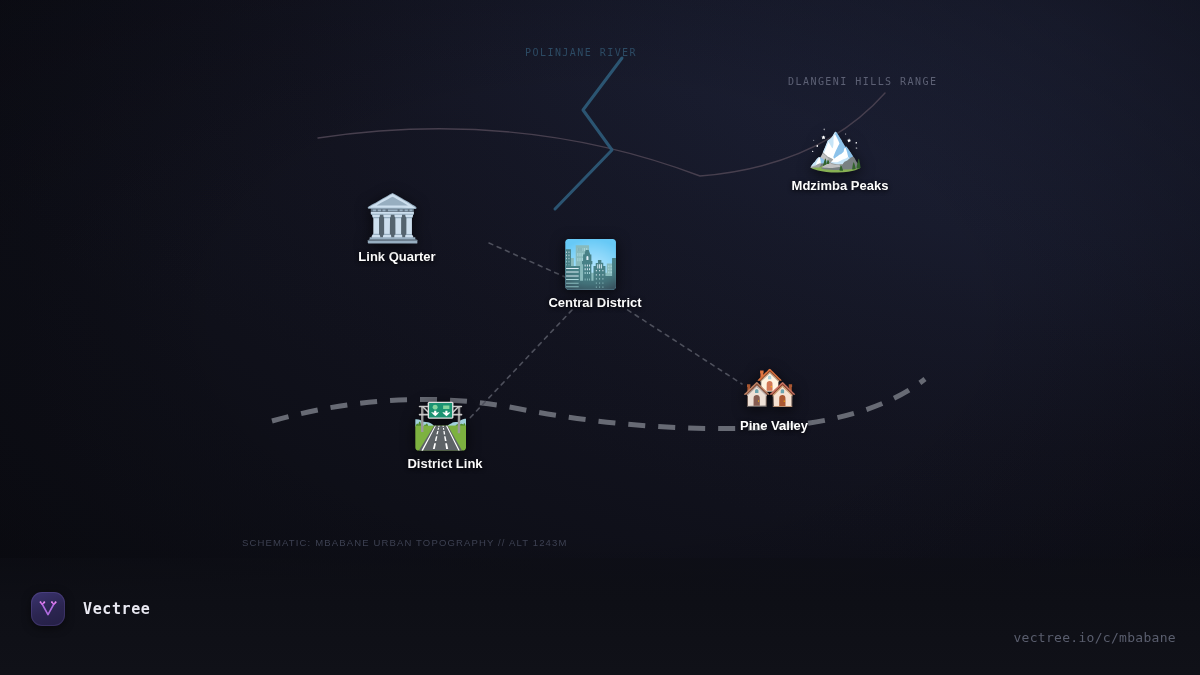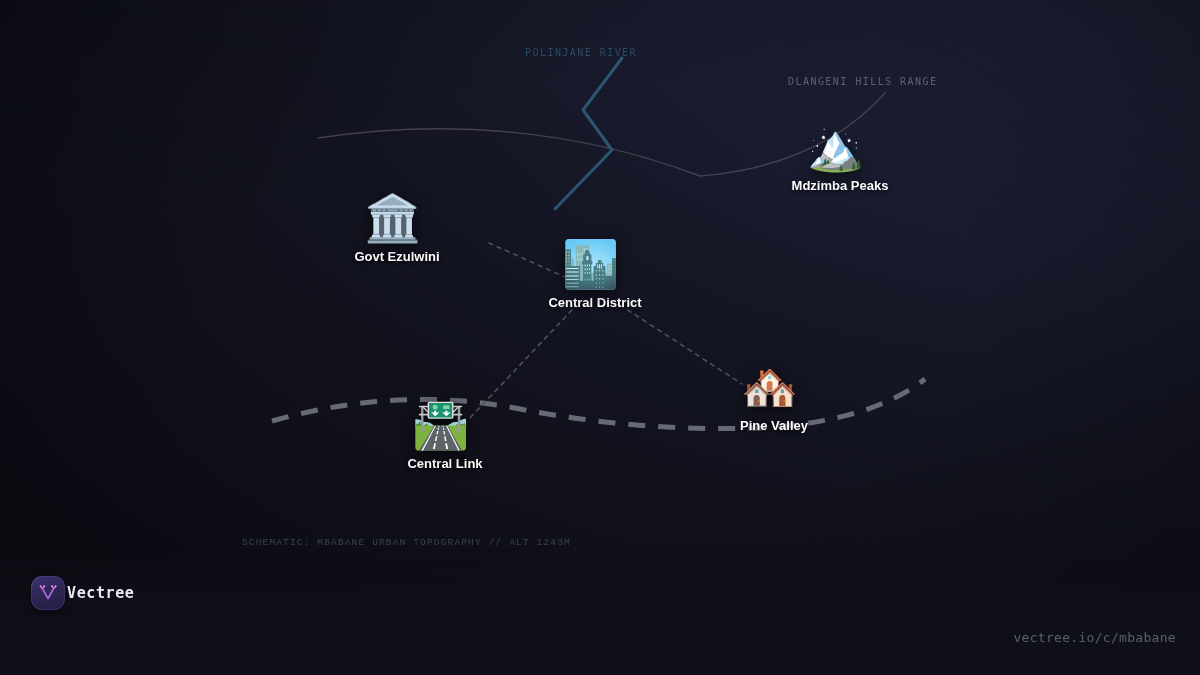--- a/index.html
+++ b/index.html
@@ -87,21 +87,21 @@
     white-space: nowrap;
     text-shadow: 0 1px 4px rgba(0,0,0,0.9);
     margin-left: 8px;
   }
 
   
   #schematic-caption {
     position: absolute;
     left: 242px;
     top: 537px;
-    font-family: Liberation Mono, monospace;
+    font-family: Liberation Sans, sans-serif;
     font-size: 9.5px;
     letter-spacing: 1.15px;
     color: #3d4152;
     white-space: nowrap;
   }
 
   
   .footer {
     position: absolute;
     left: 0; right: 0;
@@ -109,24 +109,24 @@
     height: 117px;
     background: linear-gradient(180deg, rgba(13,14,21,0.55) 0%, #0e0f16 38%, #101118 100%);
   }
   .footer-inner {
     position: absolute;
     inset: 0;
   }
   .brand-row {
     position: absolute;
     left: 24px;
-    top: 18px;
+    top: 34px;
     display: flex;
     align-items: center;
-    gap: 2px;
+    gap: 18px;
     padding-left: 7px;
   }
   .brand-mark {
     width: 34px;
     height: 34px;
     border-radius: 11px;
     background: linear-gradient(160deg, #3b3470 0%, #2b2550 55%, #241f45 100%);
     box-shadow: 0 2px 8px rgba(0,0,0,0.5), inset 0 0 0 1px rgba(150,120,220,0.18);
     display: flex;
     align-items: center;
@@ -185,36 +185,36 @@
   <div id="river-label" class="geo-label">POLINJANE RIVER</div>
   <div id="hills-label" class="geo-label">DLANGENI HILLS RANGE</div>
 
   <div class="node" style="left:836px; top:158px;">
     <div class="node-icon">🏔️</div>
     <div class="node-label">Mdzimba Peaks</div>
   </div>
 
   <div class="node" style="left:393px; top:229px;">
     <div class="node-icon">🏛️</div>
-    <div class="node-label">Govt Ezulwini</div>
+    <div class="node-label">Link Quarter</div>
   </div>
 
   <div class="node" style="left:591px; top:275px;">
     <div class="node-icon">🏙️</div>
     <div class="node-label">Central District</div>
   </div>
 
   <div class="node" style="left:770px; top:398px;">
     <div class="node-icon">🏘️</div>
     <div class="node-label">Pine Valley</div>
   </div>
 
   <div class="node" style="left:441px; top:436px;">
     <div class="node-icon">🛣️</div>
-    <div class="node-label">Central Link</div>
+    <div class="node-label">District Link</div>
   </div>
 
   <div id="schematic-caption">SCHEMATIC: MBABANE URBAN TOPOGRAPHY // ALT 1243M</div>
 
   <div class="footer">
     <div class="footer-inner">
 
       <div class="brand-row">
         <div class="brand-mark">
           <svg width="20" height="20" viewBox="0 0 20 20" aria-hidden="true">

